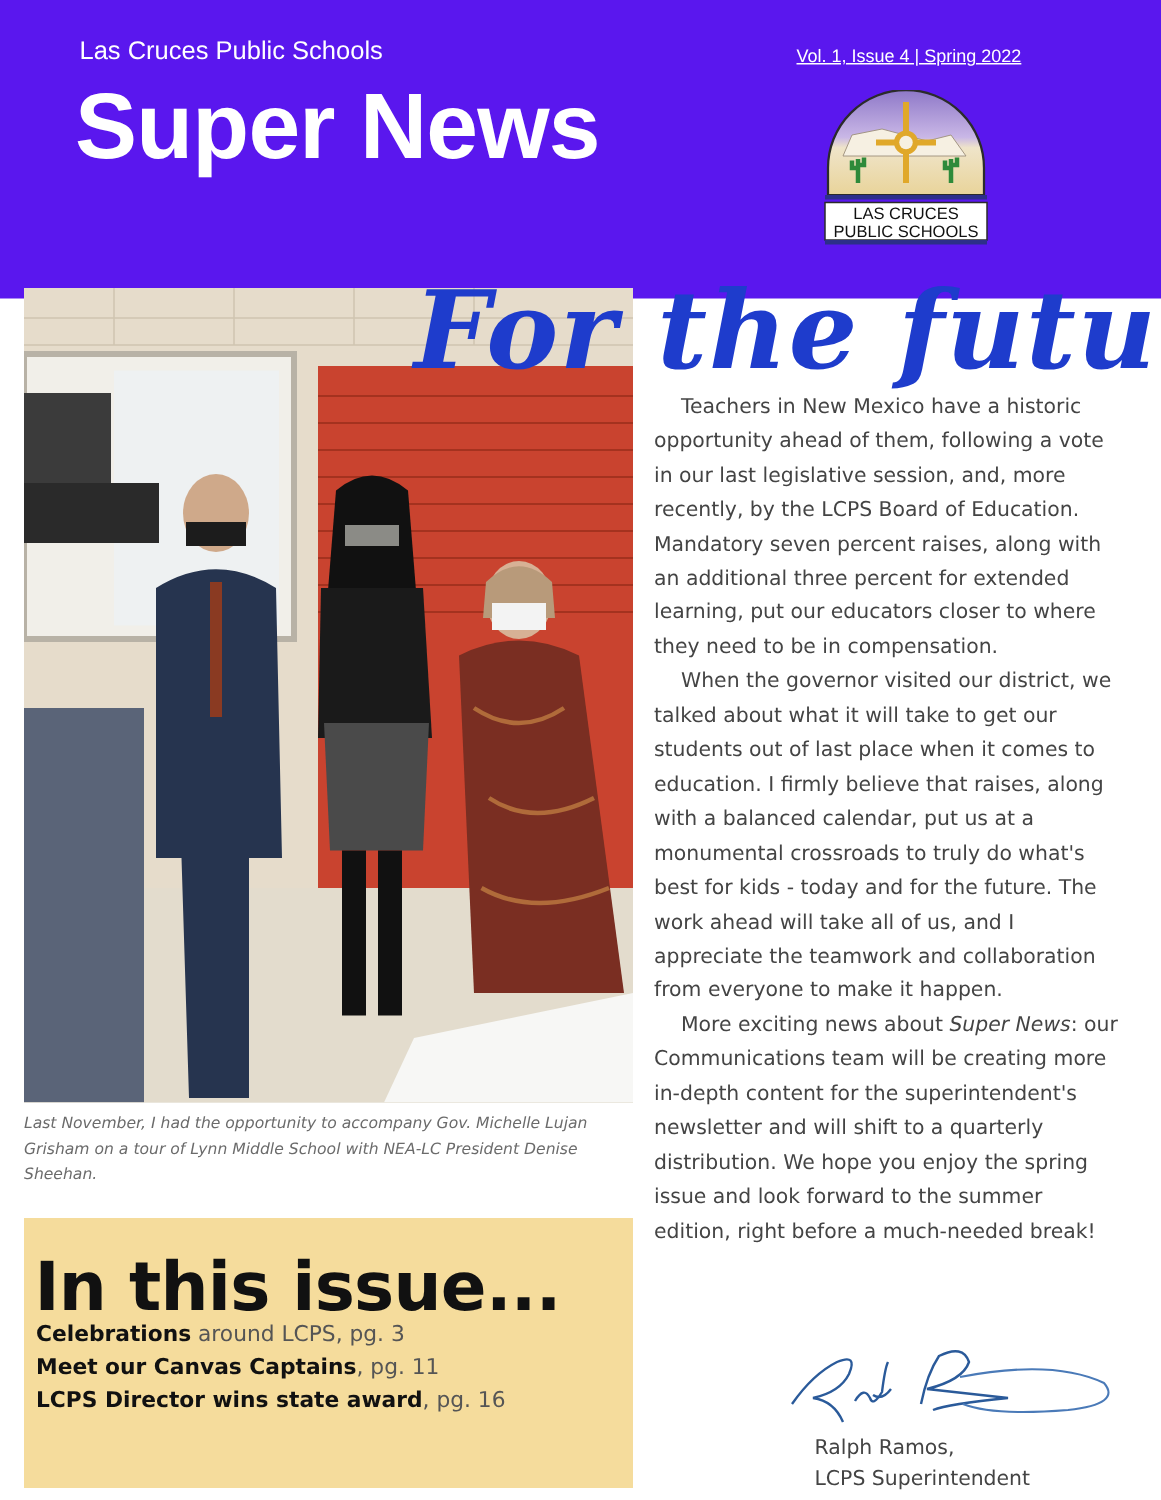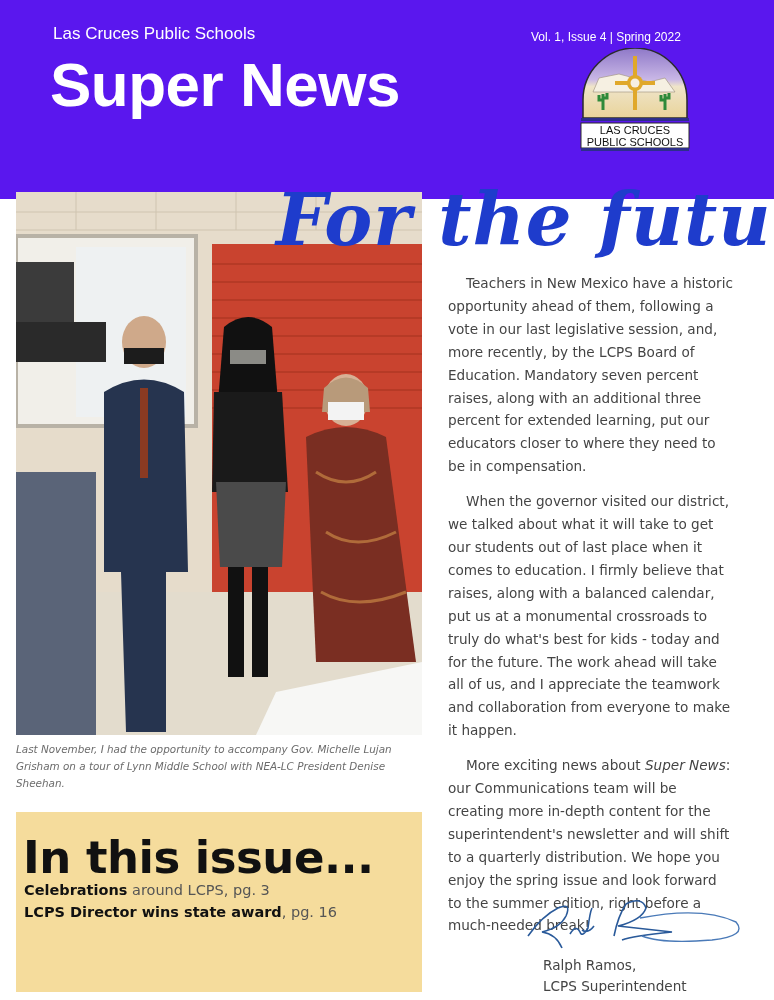--- a/index.html
+++ b/index.html
@@ -19,23 +19,23 @@
     position: absolute; left: 50px; top: 50px;
     font-family: "Liberation Sans", sans-serif; font-size: 62px; color: #ffffff;
     letter-spacing: -0.5px; line-height: 70px;
   }
   .tagline {
     position: absolute; left: 53px; top: 124px;
     font-family: "Liberation Sans", sans-serif; font-style: italic; font-size: 15px; color: #ffffff;
   }
   .issue-info {
     position: absolute; left: 531px; top: 30px;
-    font-family: "Liberation Sans", sans-serif; font-size: 12px; color: #ffffff;
-  }
-  .logo { position: absolute; left: 548px; top: 48px; width: 112px; height: 104px; margin-left: 31px; }
+    font-family: "Liberation Sans", sans-serif; font-size: 12px; color: #ffffff; text-decoration: underline;
+  }
+  .logo { position: absolute; left: 548px; top: 60px; width: 112px; height: 104px; }
   .logo svg { width: 112px; height: 104px; display: block; }
 
   
   .headline {
     position: absolute; left: 276px; top: 175px;
     font-family: "DejaVu Serif", serif; font-style: italic; font-size: 72px;
     color: #1e3ccc; letter-spacing: 1px; line-height: 90px; white-space: nowrap;
     z-index: 3;
   }
 
@@ -68,21 +68,21 @@
     white-space: nowrap;
   }
   .issue-list b { color: #111; font-weight: bold; }
 
   
   .article {
     position: absolute; left: 436px; top: 260px; width: 310px;
     font-family: "DejaVu Sans", sans-serif; font-size: 13.6px; line-height: 22.9px;
     color: #444444;
   }
-  .article p { margin: 12px; }
+  .article p { margin: 0; }
   .article p.indent { text-indent: 18px; }
   .article em { font-style: italic; }
 
   .signature { position: absolute; left: 522px; top: 896px; width: 226px; height: 64px; }
   .signature svg { width: 226px; height: 64px; display: block; }
   .sig-name {
     position: absolute; left: 543px; top: 955px;
     font-family: "DejaVu Sans", sans-serif; font-size: 13.6px; line-height: 21px; color: #444;
   }
 </style>
@@ -179,20 +179,21 @@
     <path d="M300 280 Q330 300 360 280 M310 340 Q340 360 380 340 M305 400 Q340 420 390 400" stroke="#b06b3a" stroke-width="3" fill="none"></path>
   </svg>
 </figure>
 
 <figcaption class="caption">Last November, I had the opportunity to accompany Gov. Michelle Lujan Grisham on a tour of Lynn Middle School with NEA-LC President Denise Sheehan.</figcaption>
 
 <section class="issue-box">
   <h3 class="issue-title">In this issue...</h3>
   <ul class="issue-list">
     <li><span></span><b>Celebrations</b><span> around LCPS, pg. 3</span></li>
+    <li><span></span><b>Meet our Canvas Captains</b><span>, pg. 11</span></li>
     <li><span></span><b>LCPS Director wins state award</b><span>, pg. 16</span></li>
   </ul>
 </section>
 
 <article class="article">
   <p class="indent">Teachers in New Mexico have a historic opportunity ahead of them, following a vote in our last legislative session, and, more recently, by the LCPS Board of Education. Mandatory seven percent raises, along with an additional three percent for extended learning, put our educators closer to where they need to be in compensation.</p>
   <p class="indent">When the governor visited our district, we talked about what it will take to get our students out of last place when it comes to education. I firmly believe that raises, along with a balanced calendar, put us at a monumental crossroads to truly do what's best for kids - today and for the future. The work ahead will take all of us, and I appreciate the teamwork and collaboration from everyone to make it happen.</p>
   <p class="indent"><span>More exciting news about </span><em>Super News</em><span>: our Communications team will be creating more in-depth content for the superintendent's newsletter and will shift to a quarterly distribution. We hope you enjoy the spring issue and look forward to the summer edition, right before a much-needed break!</span></p>
 </article>
 

